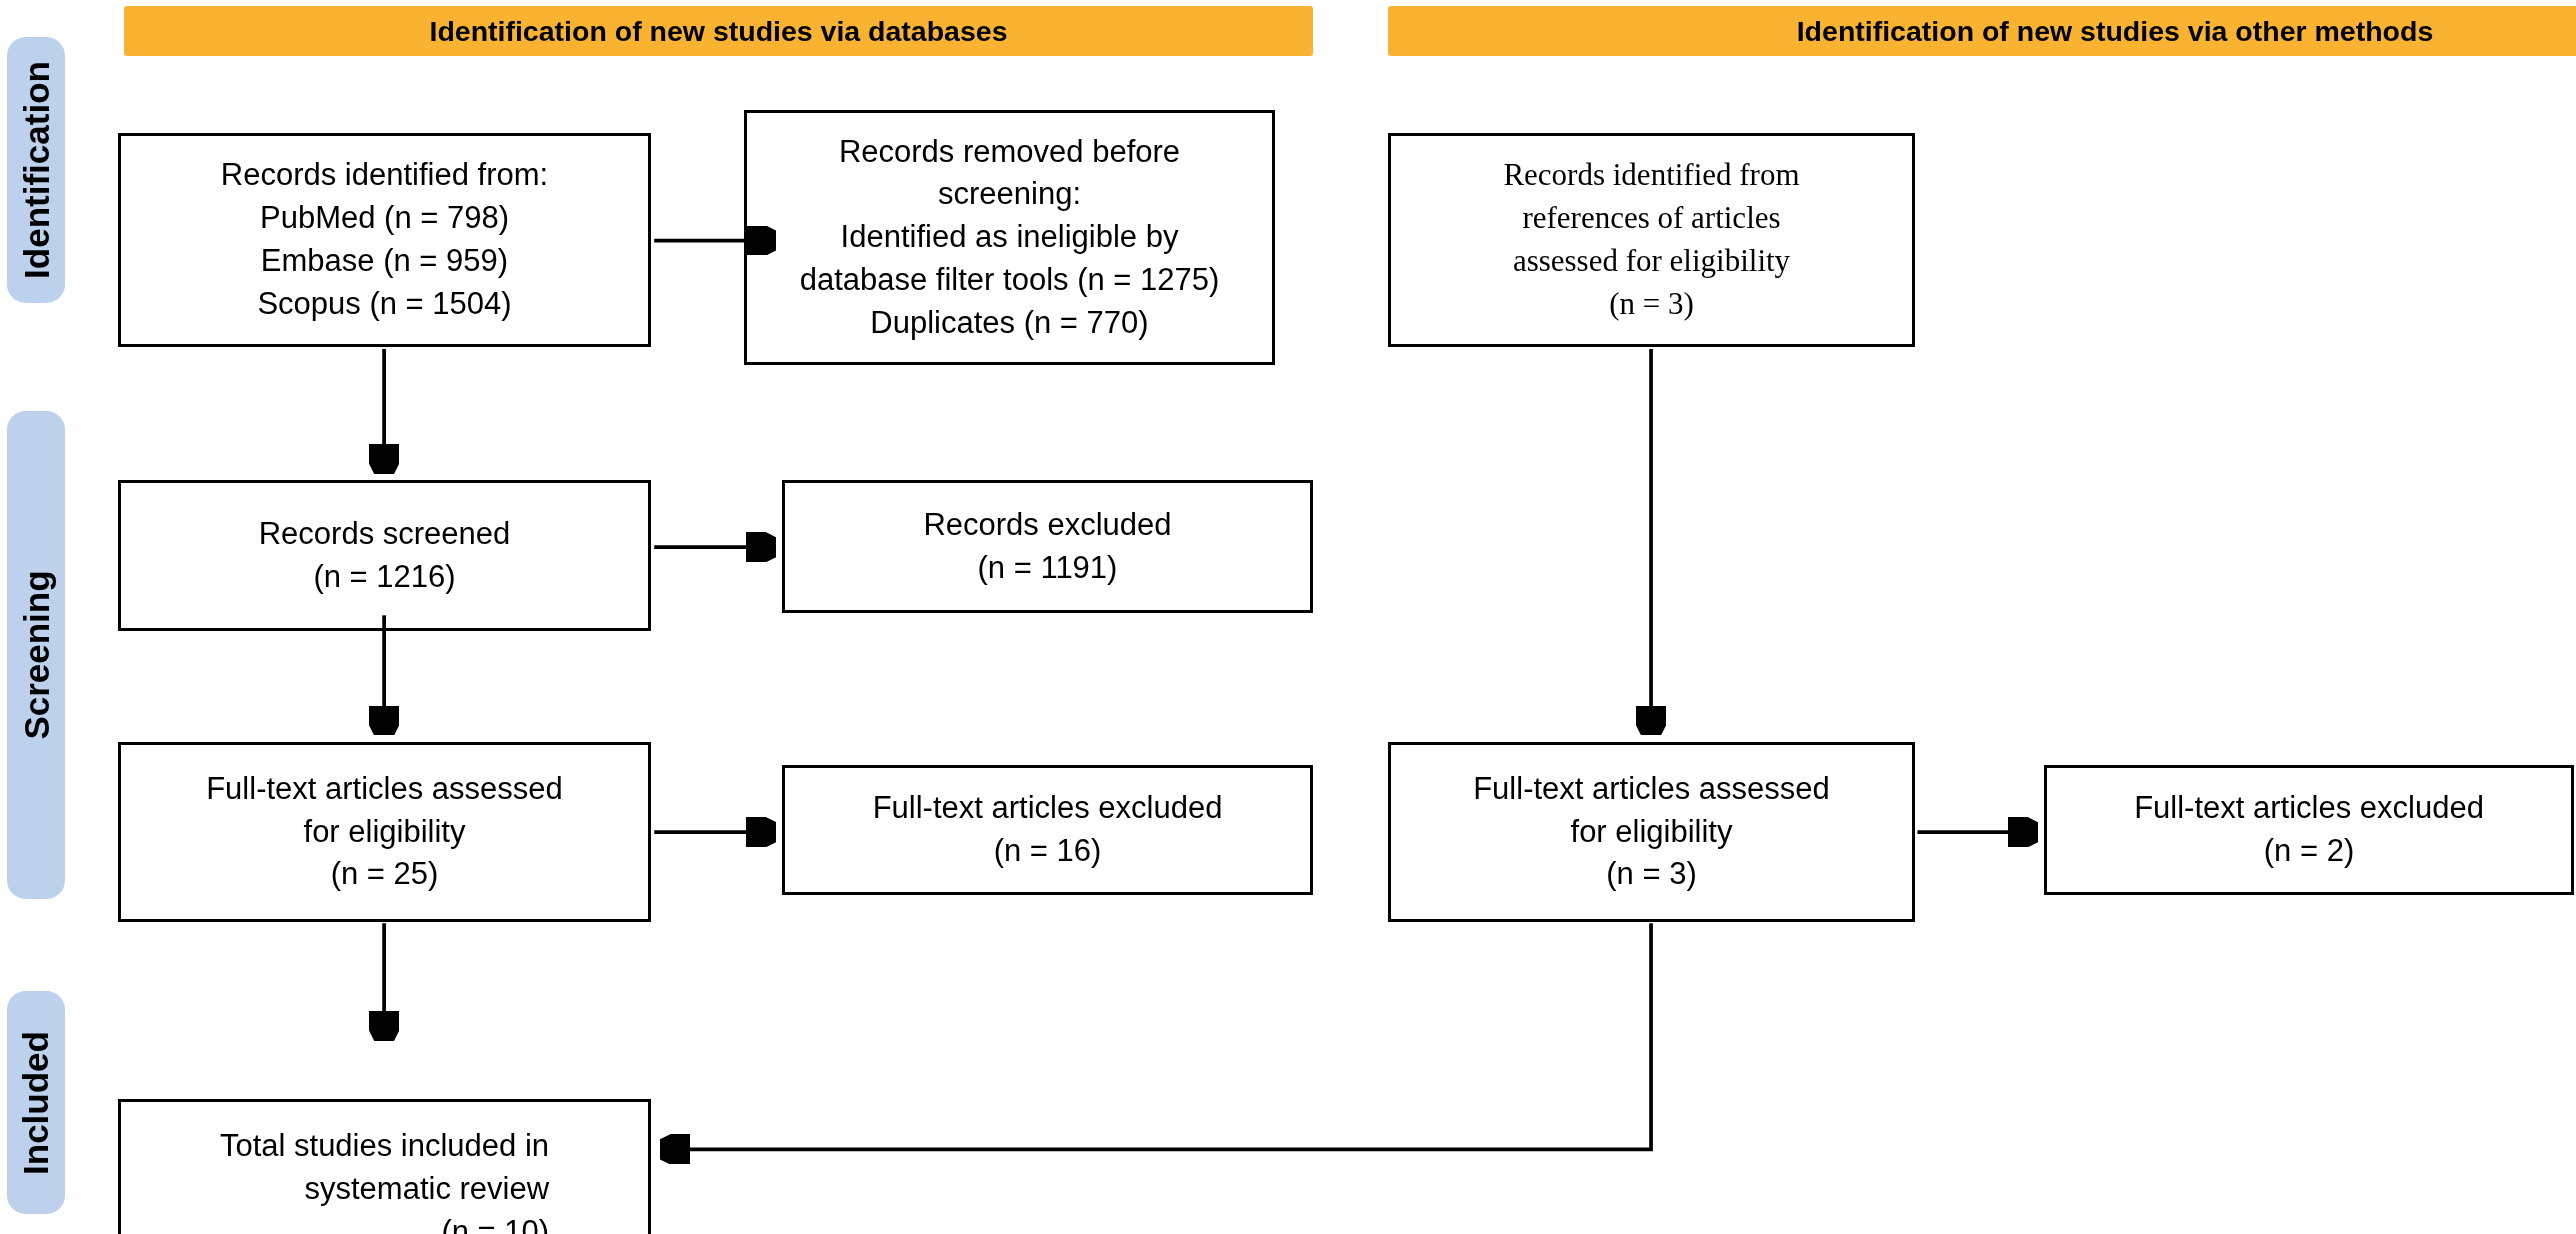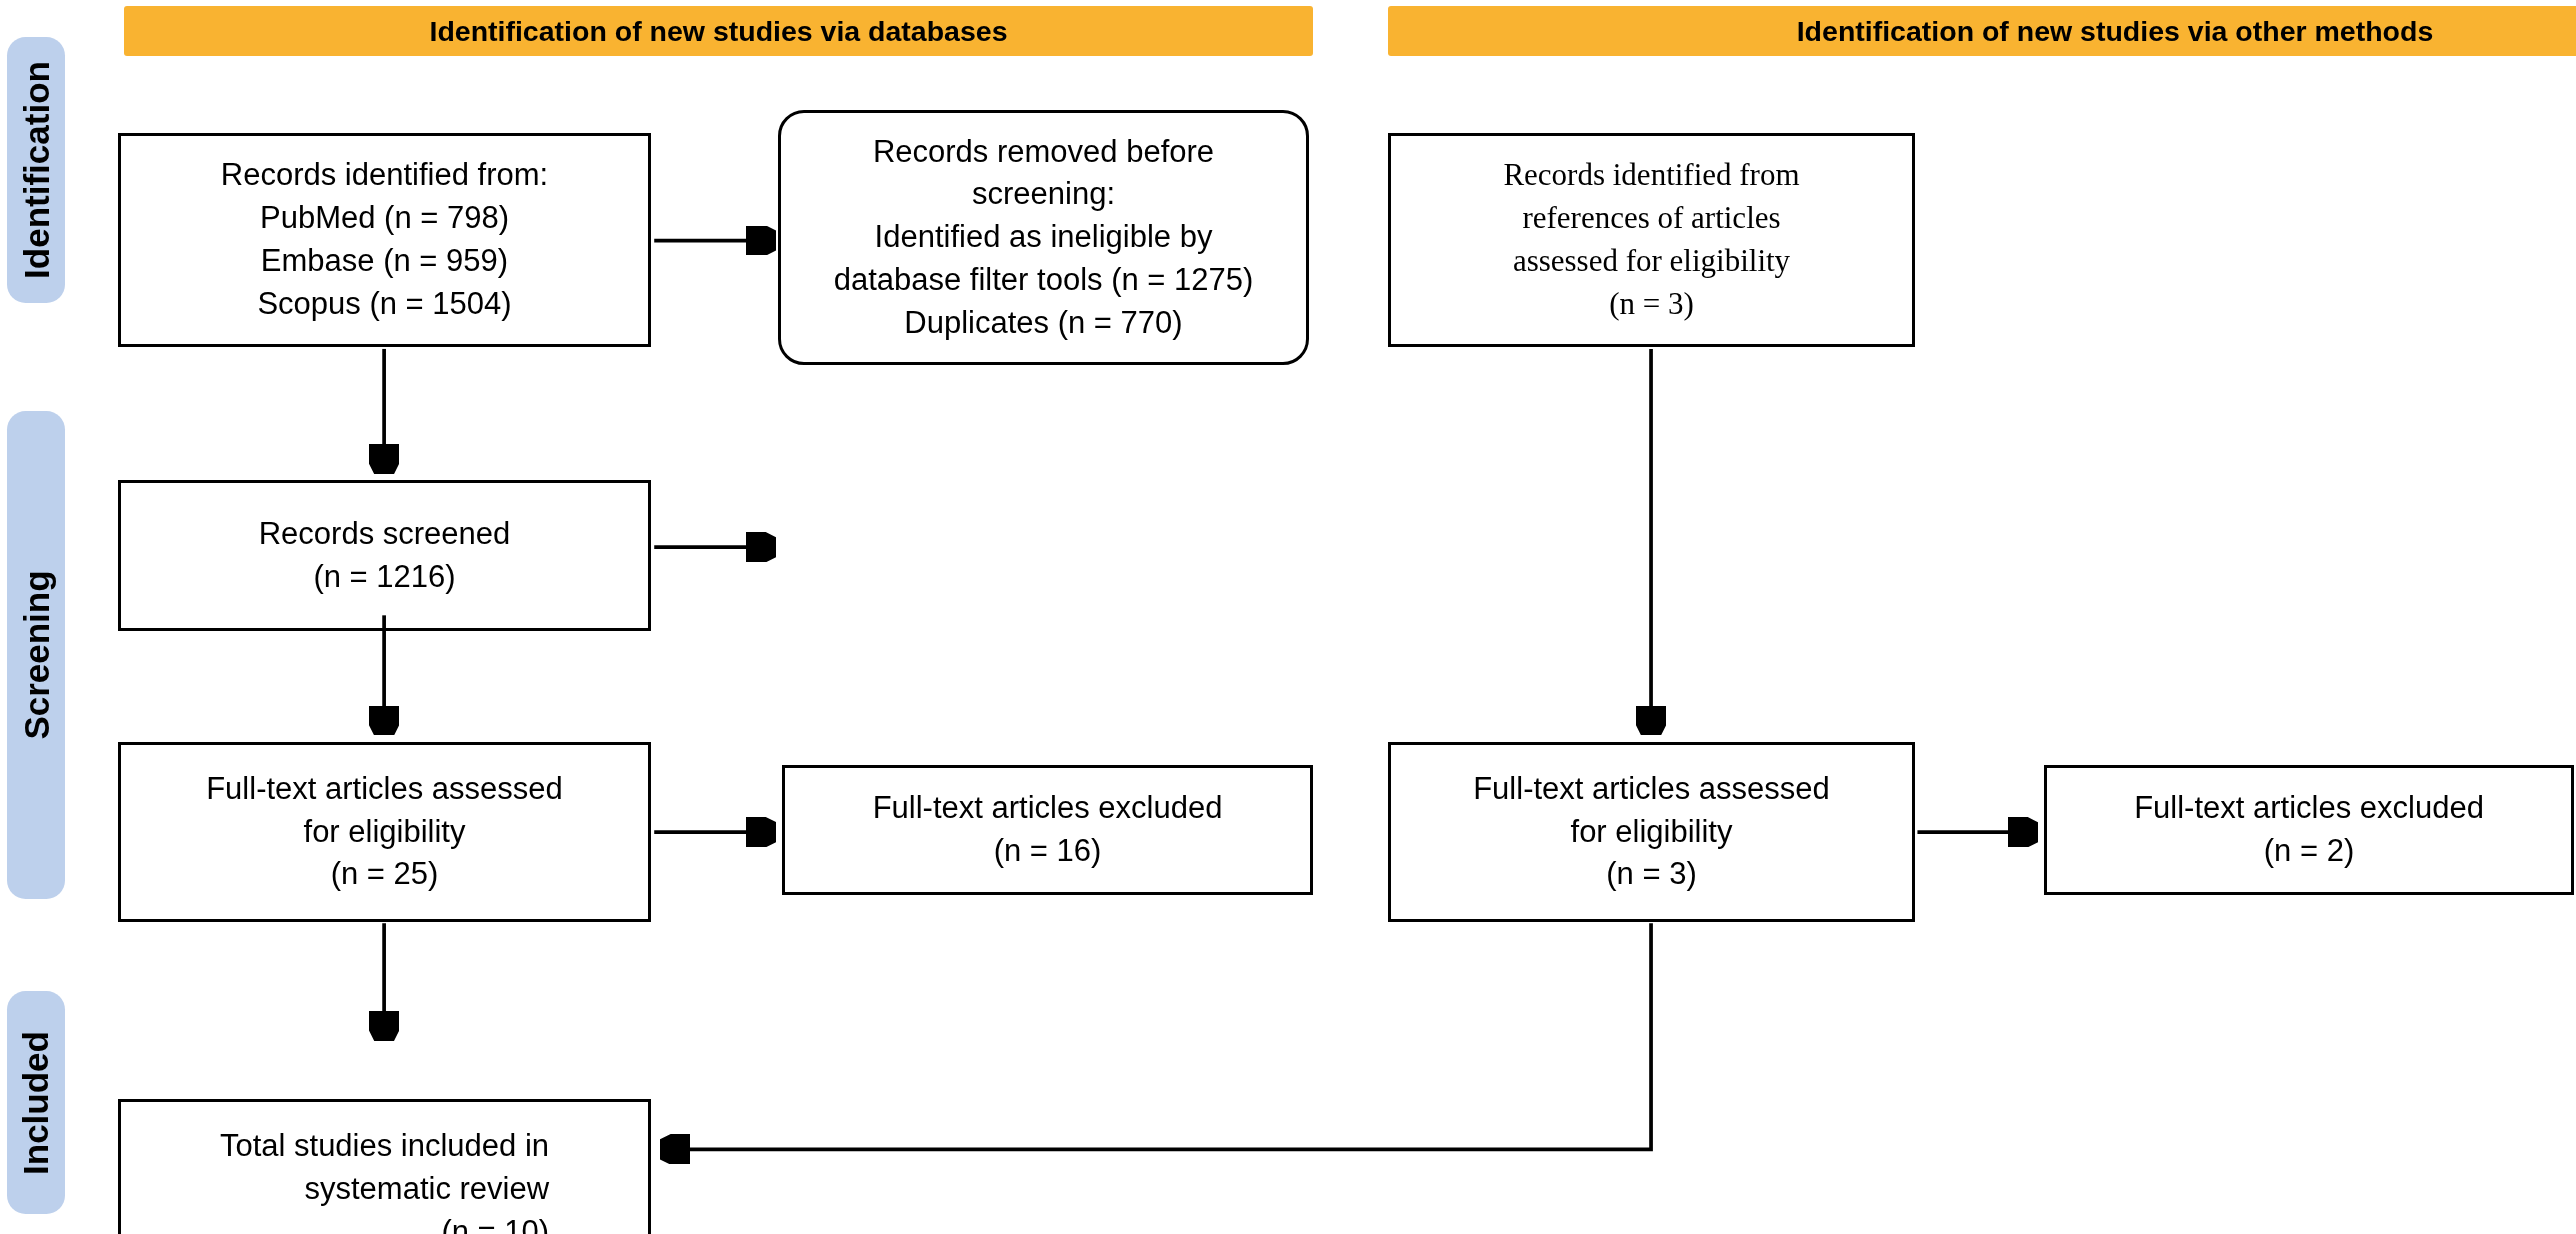--- a/index.html
+++ b/index.html
@@ -92,25 +92,27 @@
 Scopus (n = 1504)</div>
   <div class="box" style="left:118px;top:480px;width:533px;height:151px;">Records screened
 (n = 1216)</div>
   <div class="box" style="left:118px;top:742px;width:533px;height:180px;">Full-text articles assessed
 for eligibility
 (n = 25)</div>
   <div class="box" style="left:118px;top:1099px;width:533px;height:181px;text-align:right;">Total studies included in
 systematic review
 (n = 10)</div>
 
-  <div class="box" style="left:778px;top:110px;width:531px;height:255px;border-radius:26px;">Records removed before
+  <div class="box" style="left:744px;top:110px;width:531px;height:255px;">Records removed before
 screening:
 Identified as ineligible by
 database filter tools (n = 1275)
 Duplicates (n = 770)</div>
+  <div class="box" style="left:782px;top:480px;width:531px;height:133px;">Records excluded
+(n = 1191)</div>
   <div class="box" style="left:782px;top:765px;width:531px;height:130px;">Full-text articles excluded
 (n = 16)</div>
 
   <div class="box" style="left:1388px;top:133px;width:527px;height:214px;font-family:Liberation Serif, serif;">Records identified from
 references of articles
 assessed for eligibility
 (n = 3)</div>
   <div class="box" style="left:1388px;top:742px;width:527px;height:180px;">Full-text articles assessed
 for eligibility
 (n = 3)</div>

